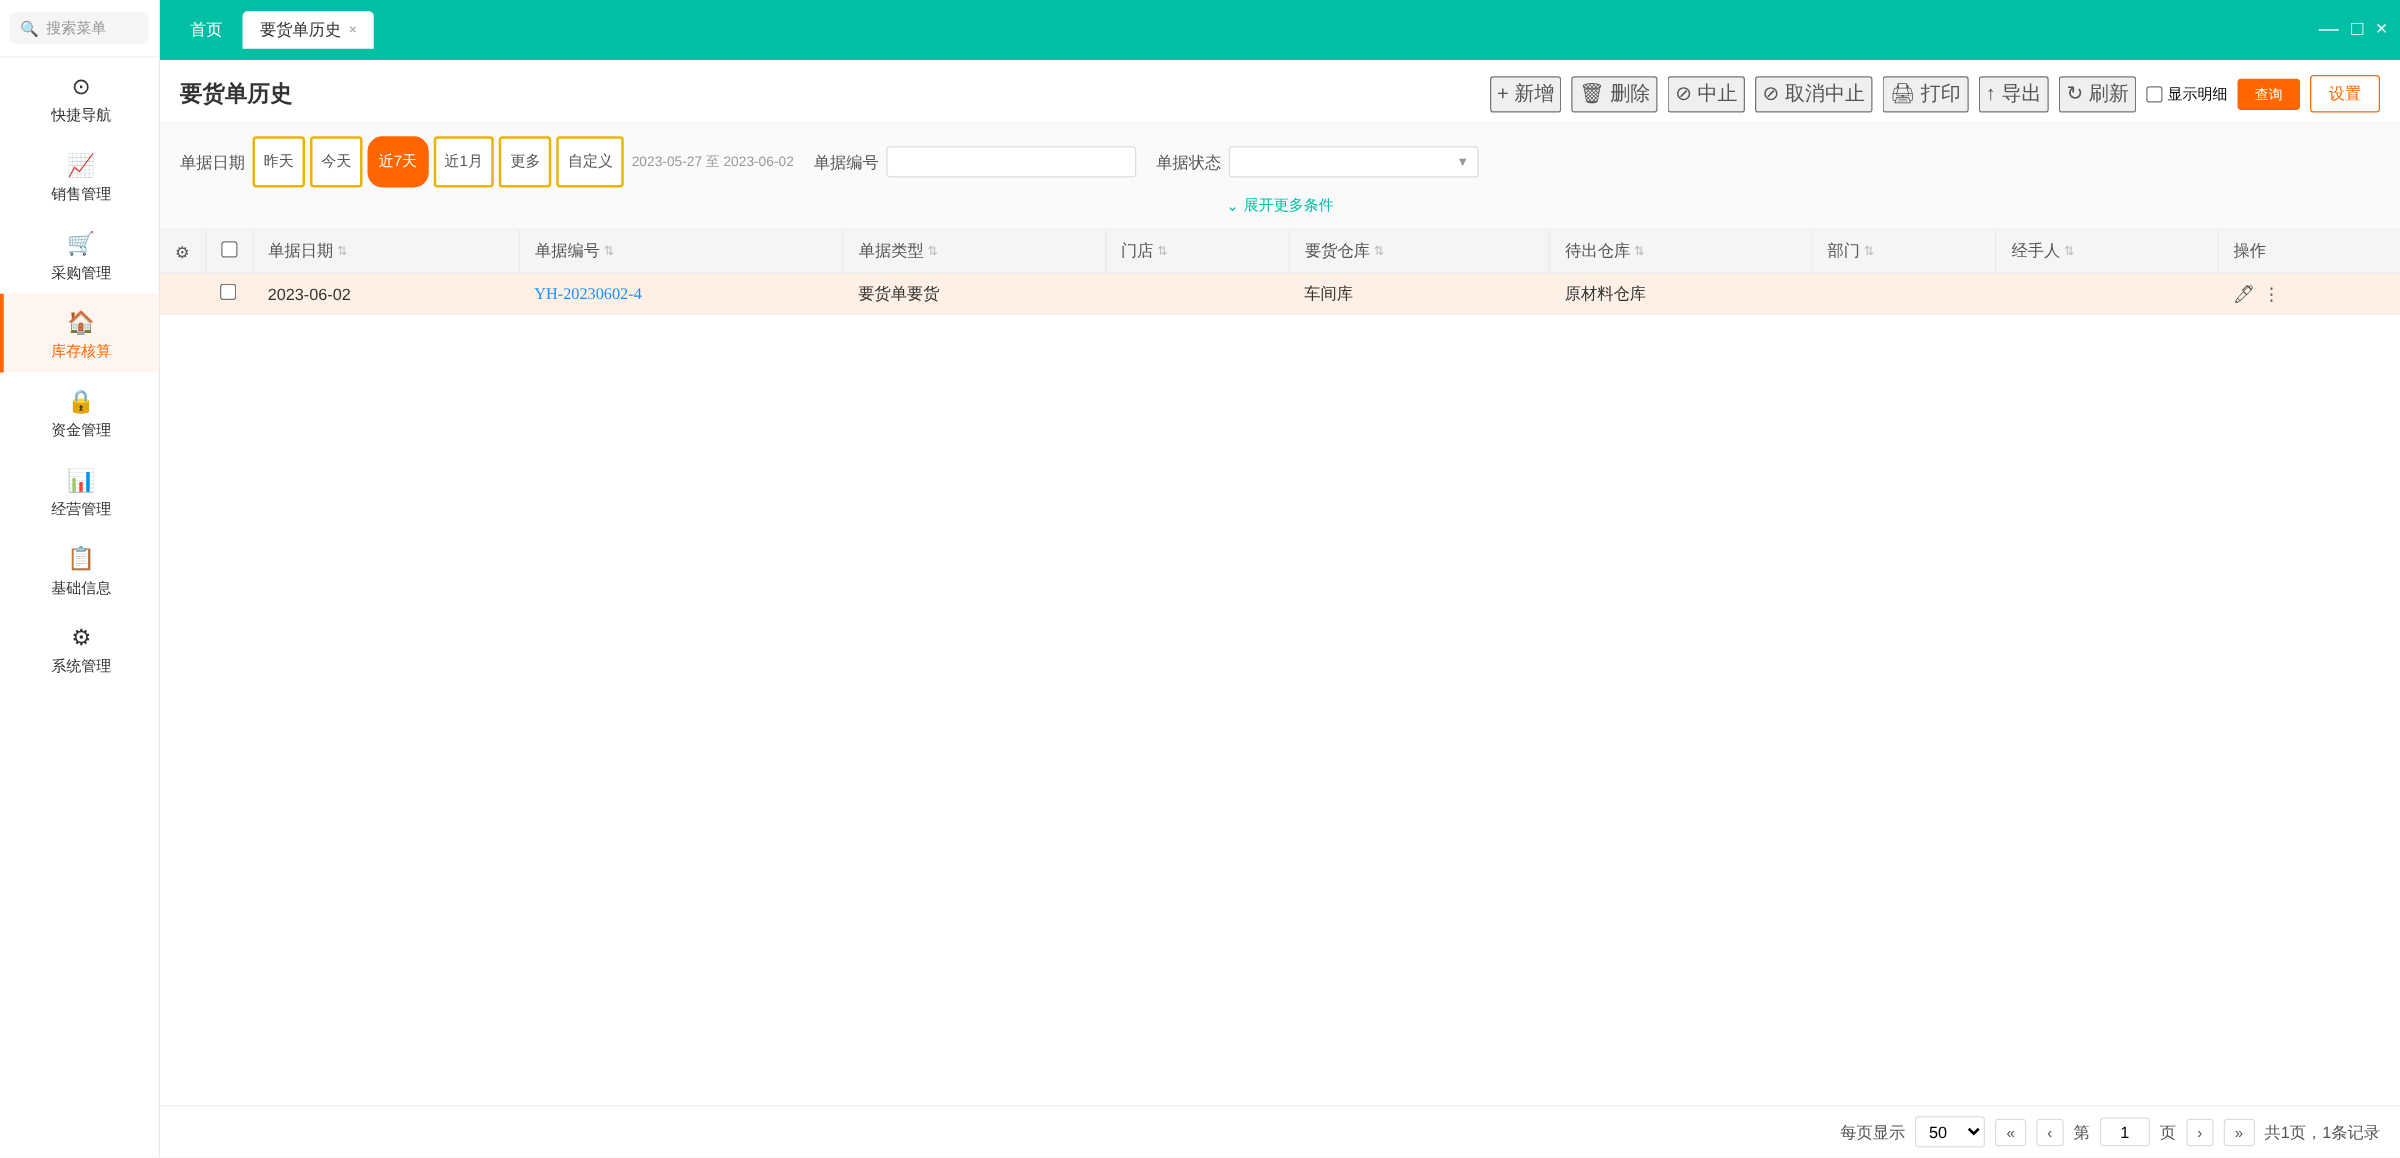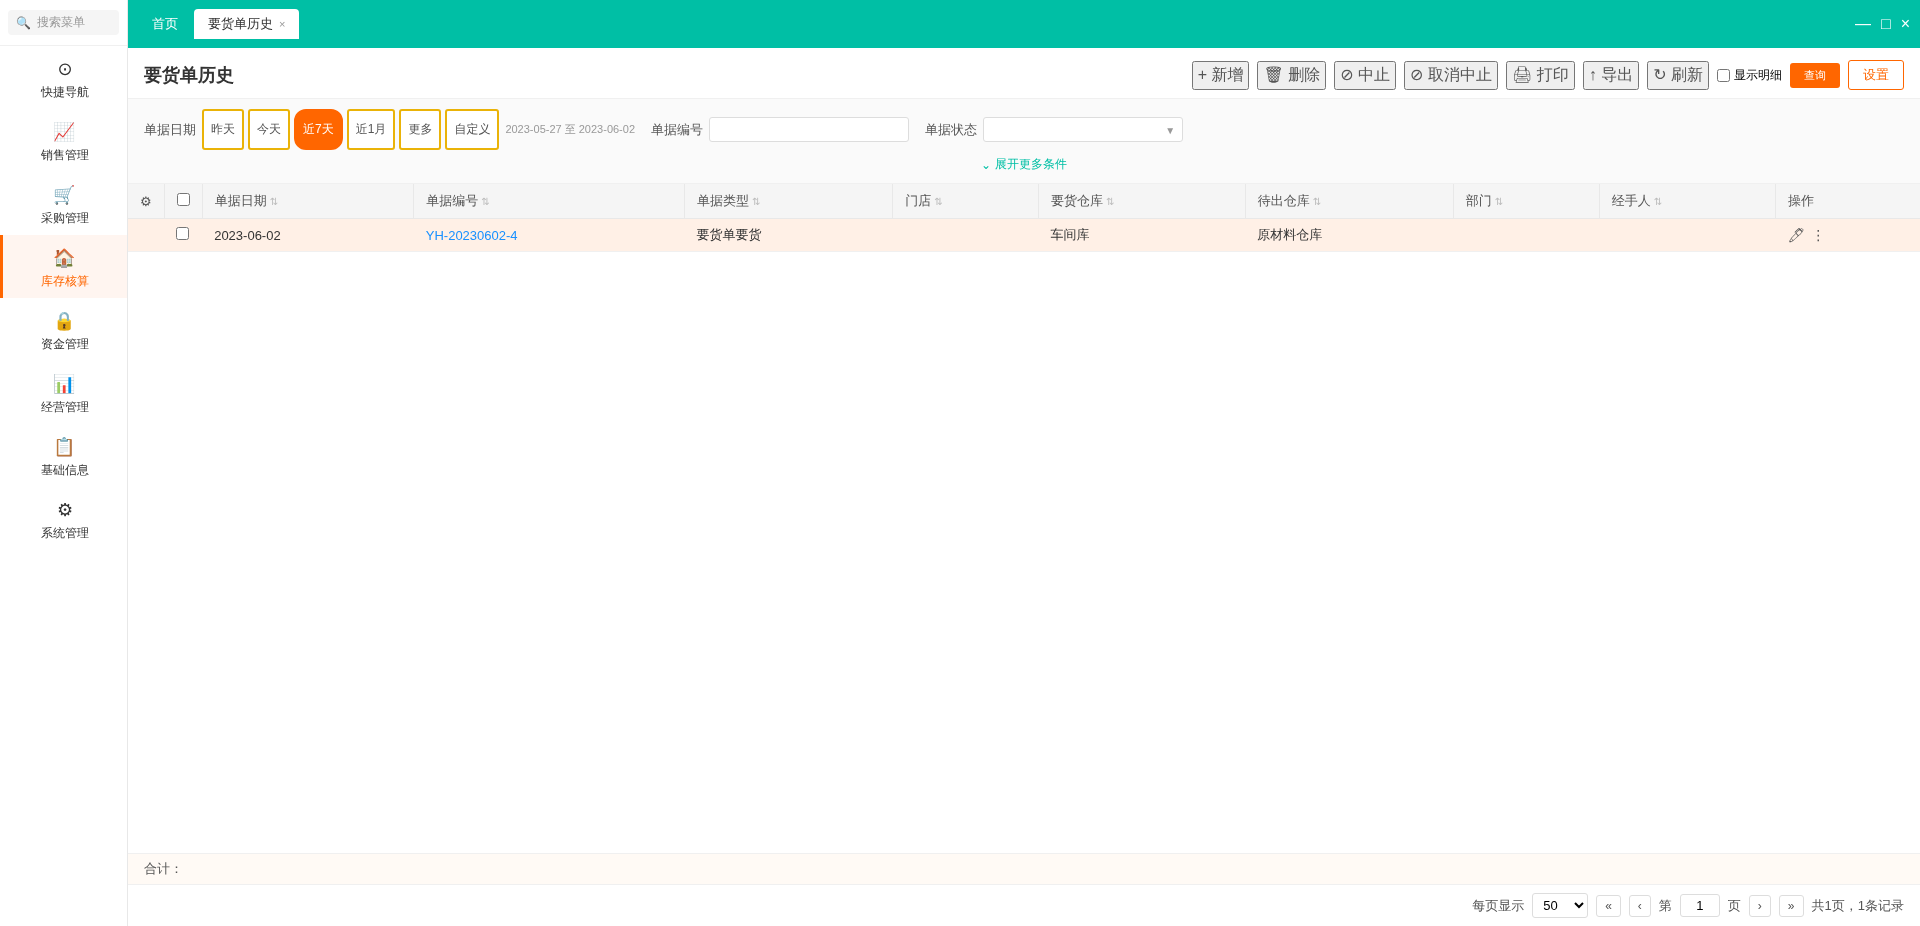--- a/index.html
+++ b/index.html
@@ -252,21 +252,21 @@
     .sort-icon { color: #bbb; font-size: 10px; }
     tbody tr {
       border-bottom: 1px solid #f0f0f0;
     }
     tbody tr.selected { background: #fff0e6; }
     tbody td {
       padding: 7px 12px;
       color: #333;
       white-space: nowrap;
     }
-    .link-text { color: #1890ff; cursor: pointer; text-decoration: none; }
+    .link-text { color: #1890ff; cursor: pointer; text-decoration: none; font-family: Liberation Serif, serif; }
     .action-icons { display: flex; gap: 6px; }
     .action-icon { color: #555; cursor: pointer; font-size: 14px; }
     .settings-col { width: 36px; text-align: center; }
     .checkbox-col { width: 36px; text-align: center; }
     input[type=checkbox] { cursor: pointer; }
 
     
     .table-footer {
       background: #fffaf5;
       border-top: 1px solid #f0f0f0;
@@ -528,23 +528,20 @@
       <div class="action-icons">
         <span class="action-icon" title="编辑">🖊</span>
         <span class="action-icon" title="更多">⋮</span>
       </div>
     </td>
   </tr>
           </tbody>
       </table>
     </div>
 
-    <div class="table-footer">
-      <span>合计：</span>
-    </div>
 
     <div class="pagination-bar">
       <span>每页显示</span>
       <select class="page-size-select" id="page-size-select"><option value="10">10</option><option value="20">20</option><option value="50" selected="">50</option><option value="100">100</option></select>
       <button class="pagination-btn">«</button>
       <button class="pagination-btn">‹</button>
       <span>第</span>
       <input class="page-input" type="text" value="1" style="">
       <span>页</span>
       <button class="pagination-btn">›</button>

